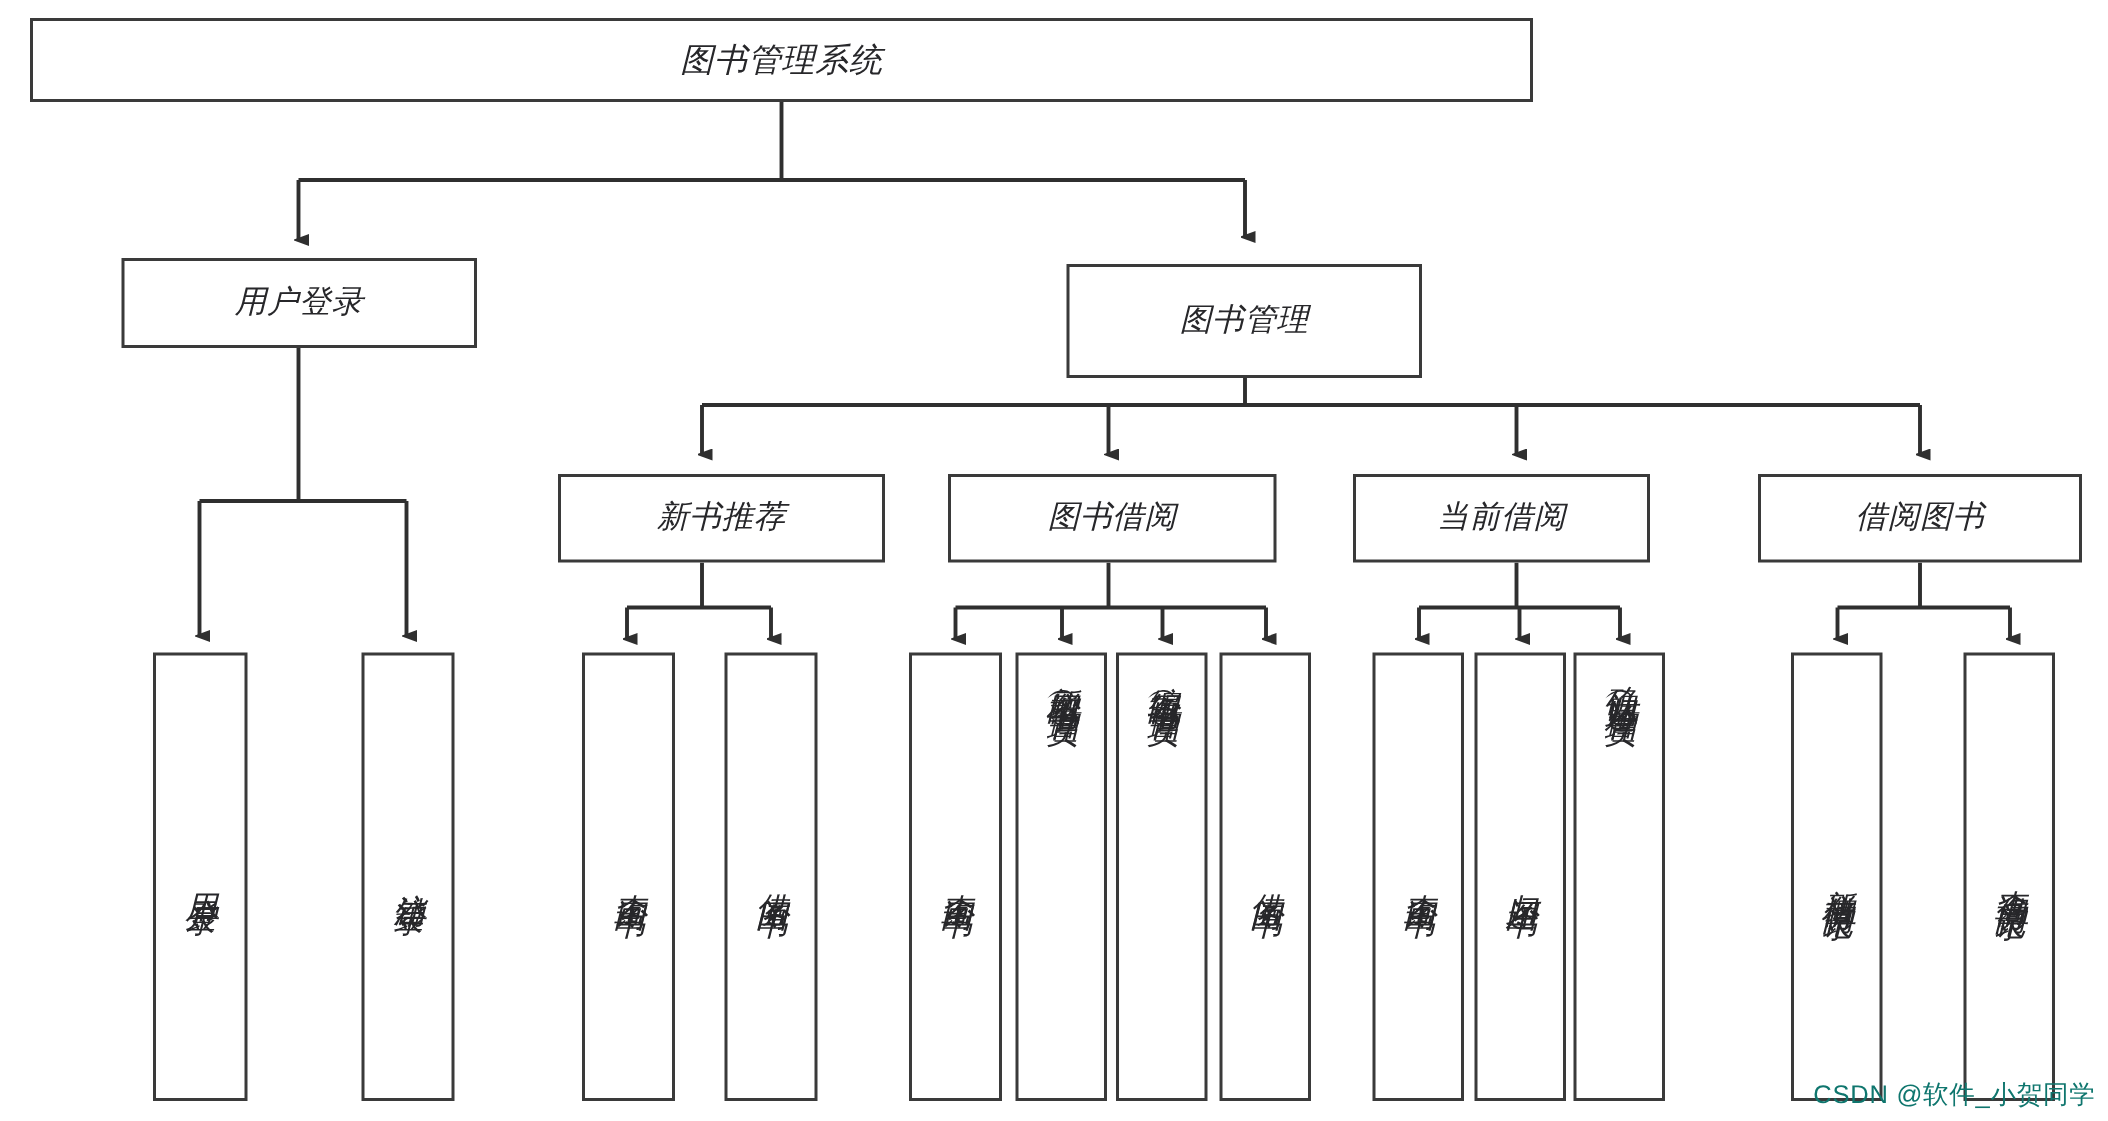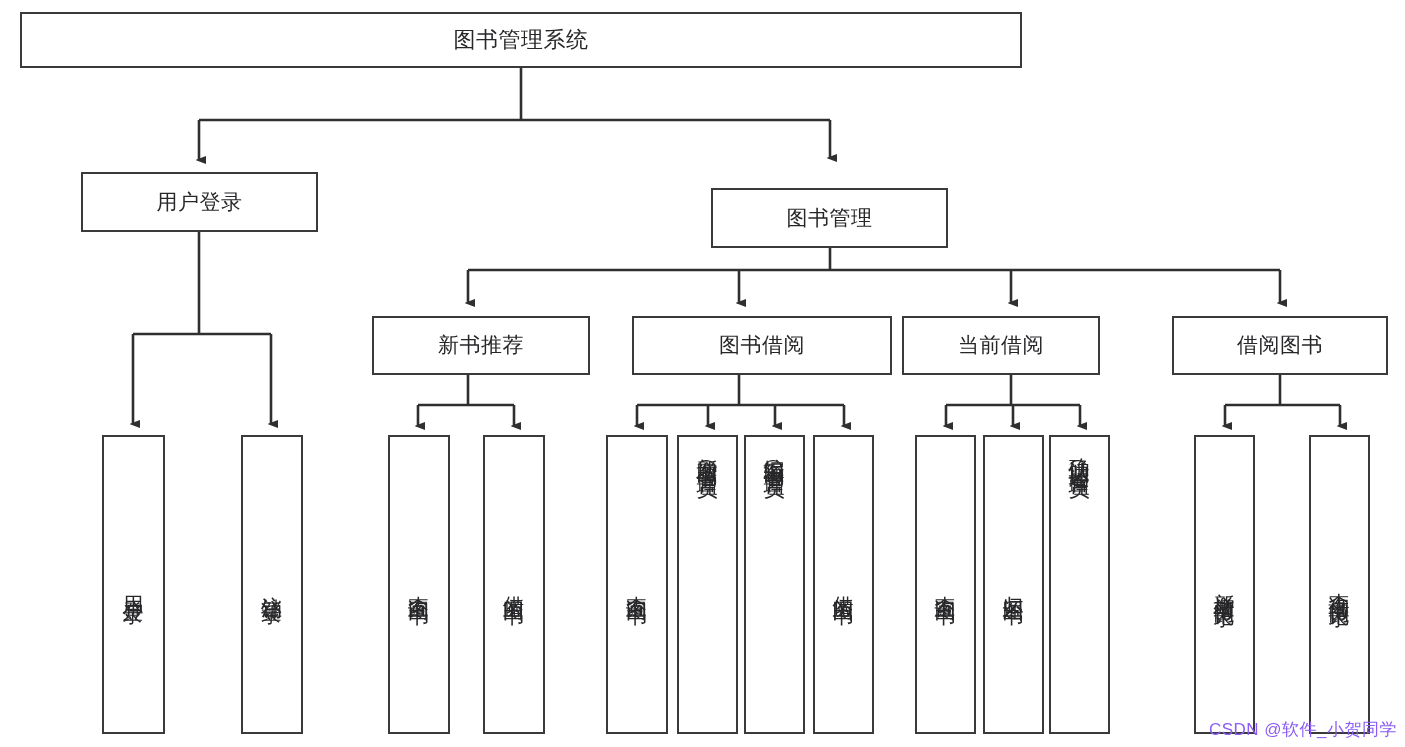--- a/index.html
+++ b/index.html
@@ -36,20 +36,21 @@
     display: flex;
     align-items: center;
     justify-content: center;
     text-align: center;
   }
   .node-label {
     display: block;
     line-height: 1.18;
     color: #27272a;
     white-space: nowrap;
+    font-style: italic;
   }
   
   .node.horiz .node-label {
     font-size: 21px;
     letter-spacing: 0.5px;
   }
   .node.root .node-label {
     font-size: 22px;
   }
   
@@ -68,21 +69,21 @@
   
   .node.vert.short {
     align-items: center;
     padding-top: 0;
   }
   .watermark {
     position: absolute;
     right: 8px;
     bottom: 6px;
     font-size: 17px;
-    color: #8b5cf6;
+    color: #0f766e;
     letter-spacing: 0.5px;
     white-space: nowrap;
     user-select: none;
   }
 </style>
 </head>
 <body>
 
 <div id="diagram-root">
 
@@ -136,28 +137,28 @@
     </g>
   </svg>
 
   <div class="node horiz root" style="left:20px; top:12px; width:1002px; height:56px;">
     <span class="node-label">图书管理系统</span>
   </div>
 
   <div class="node horiz" style="left:81px; top:172px; width:237px; height:60px;">
     <span class="node-label">用户登录</span>
   </div>
-  <div class="node horiz" style="left:711px; top:188px; width:237px; height:60px;">
+  <div class="node horiz" style="left:711px; top:176px; width:237px; height:76px;">
     <span class="node-label">图书管理</span>
   </div>
 
   <div class="node horiz" style="left:372px; top:316px; width:218px; height:59px;">
     <span class="node-label">新书推荐</span>
   </div>
-  <div class="node horiz" style="left:632px; top:316px; width:260px; height:59px;">
+  <div class="node horiz" style="left:632px; top:316px; width:219px; height:59px;">
     <span class="node-label">图书借阅</span>
   </div>
   <div class="node horiz" style="left:902px; top:316px; width:198px; height:59px;">
     <span class="node-label">当前借阅</span>
   </div>
   <div class="node horiz" style="left:1172px; top:316px; width:216px; height:59px;">
     <span class="node-label">借阅图书</span>
   </div>
 
   <div class="node vert short" style="left:102px; top:435px; width:63px; height:299px;">

